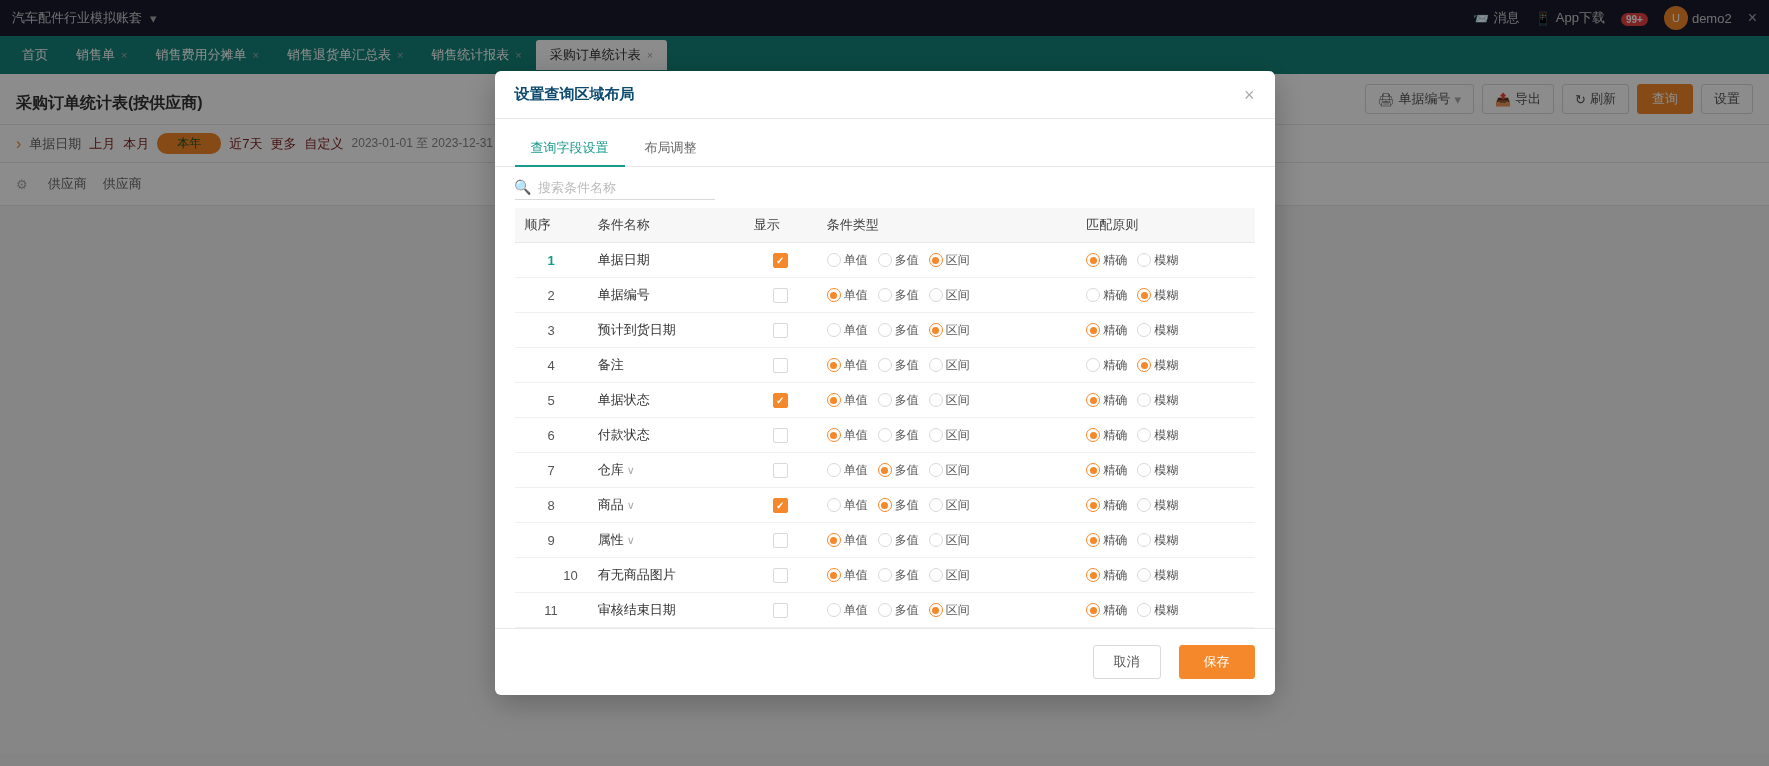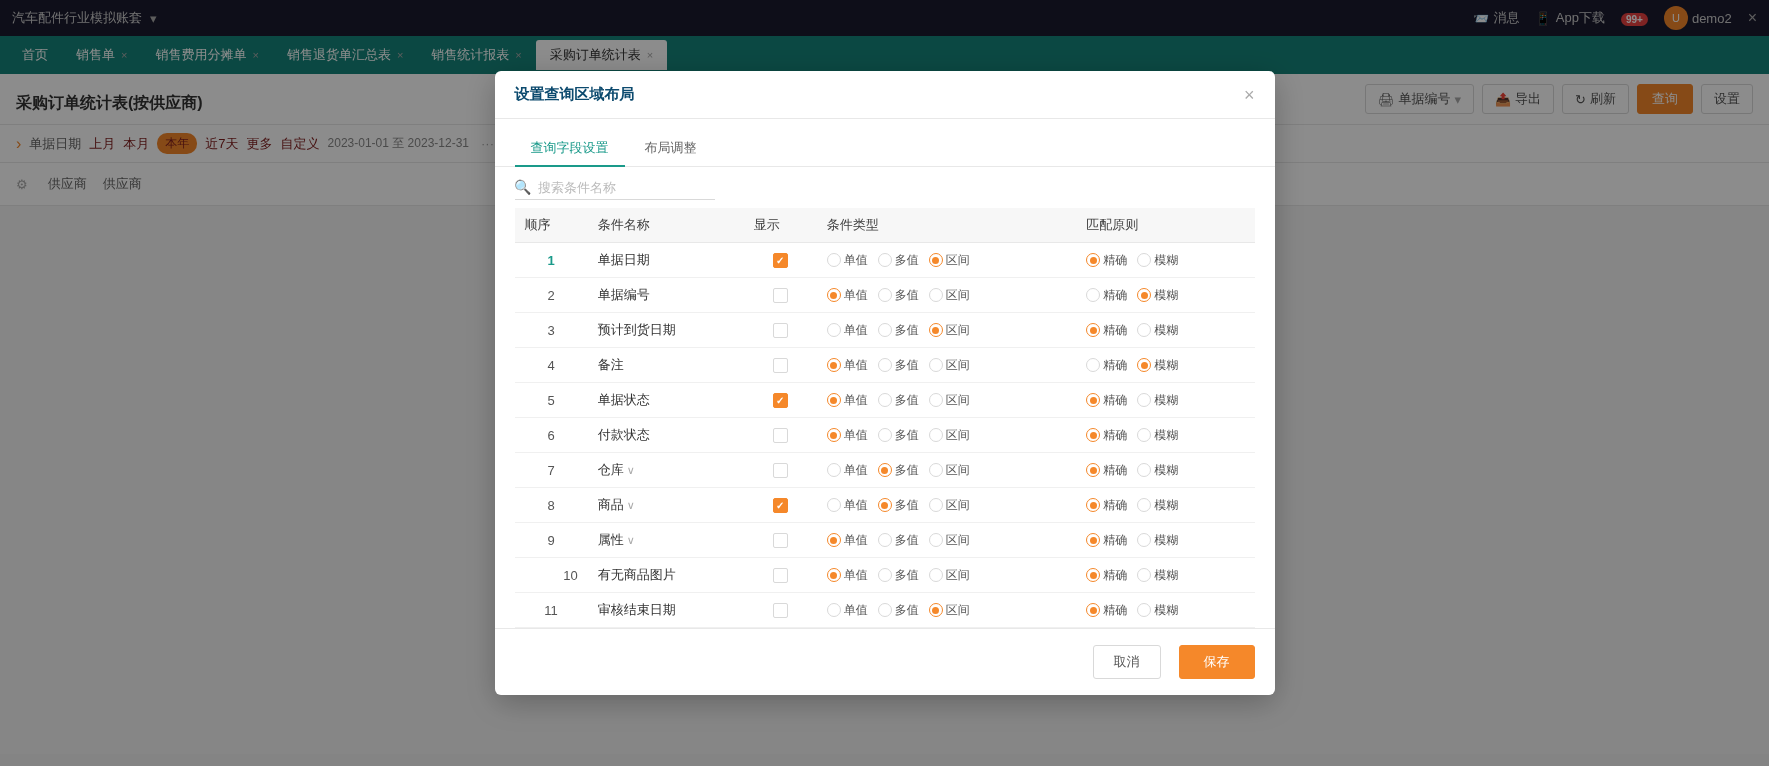--- a/index.html
+++ b/index.html
@@ -86,22 +86,22 @@
       padding: 8px 16px;
       display: flex;
       align-items: center;
       gap: 8px;
       border-bottom: 1px solid #e8e8e8;
     }
     .filter-arrow { color: #f5882a; font-size: 16px; cursor: pointer; }
     .filter-label { color: #666; font-size: 13px; }
     .filter-tag {
       background: #f5882a;
-      color: #7f1d1d;
-      padding: 2px 8px;
+      color: #14532d;
+      padding: 2px 20px;
       border-radius: 10px;
       font-size: 12px;
       cursor: pointer;
     }
     .filter-btn { color: #7f1d1d; cursor: pointer; font-size: 13px; }
     .filter-date { color: #888; font-size: 12px; }
     .filter-dots { color: #aaa; cursor: pointer; margin-left: 4px; }
 
     
     .table-header {

